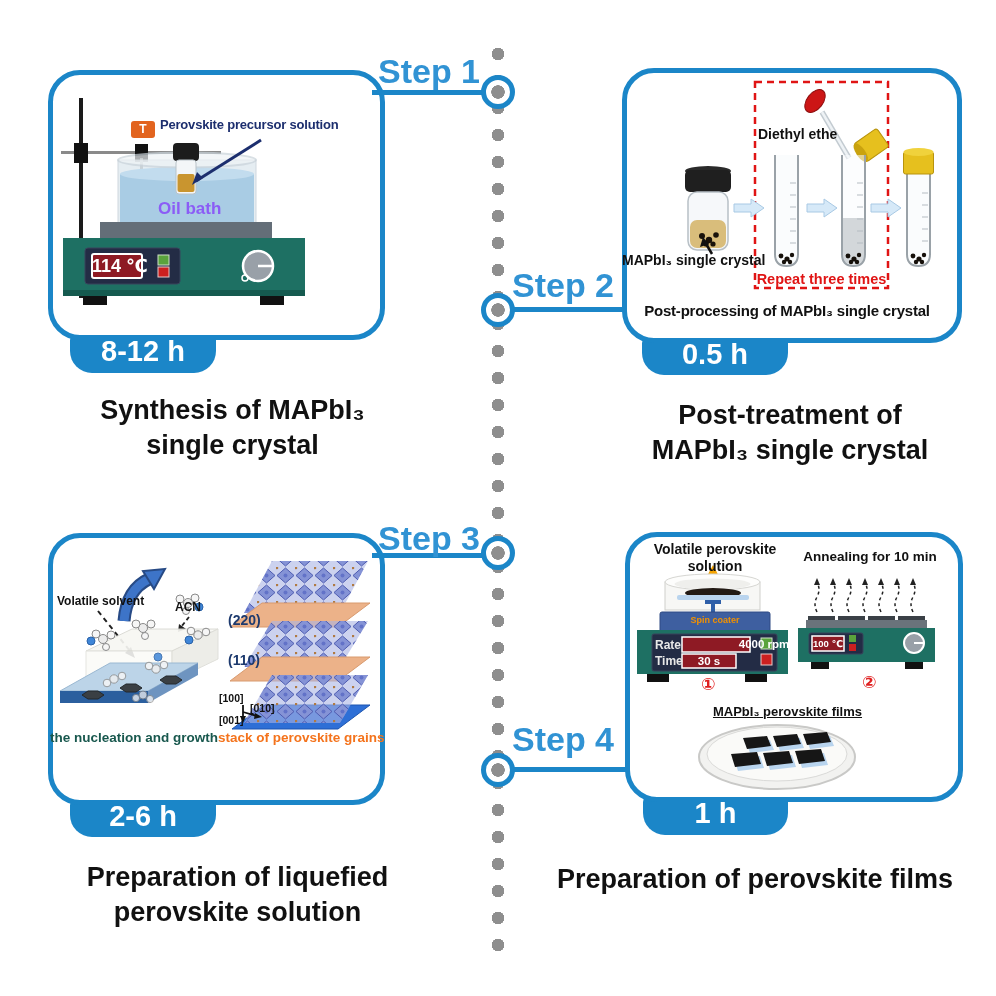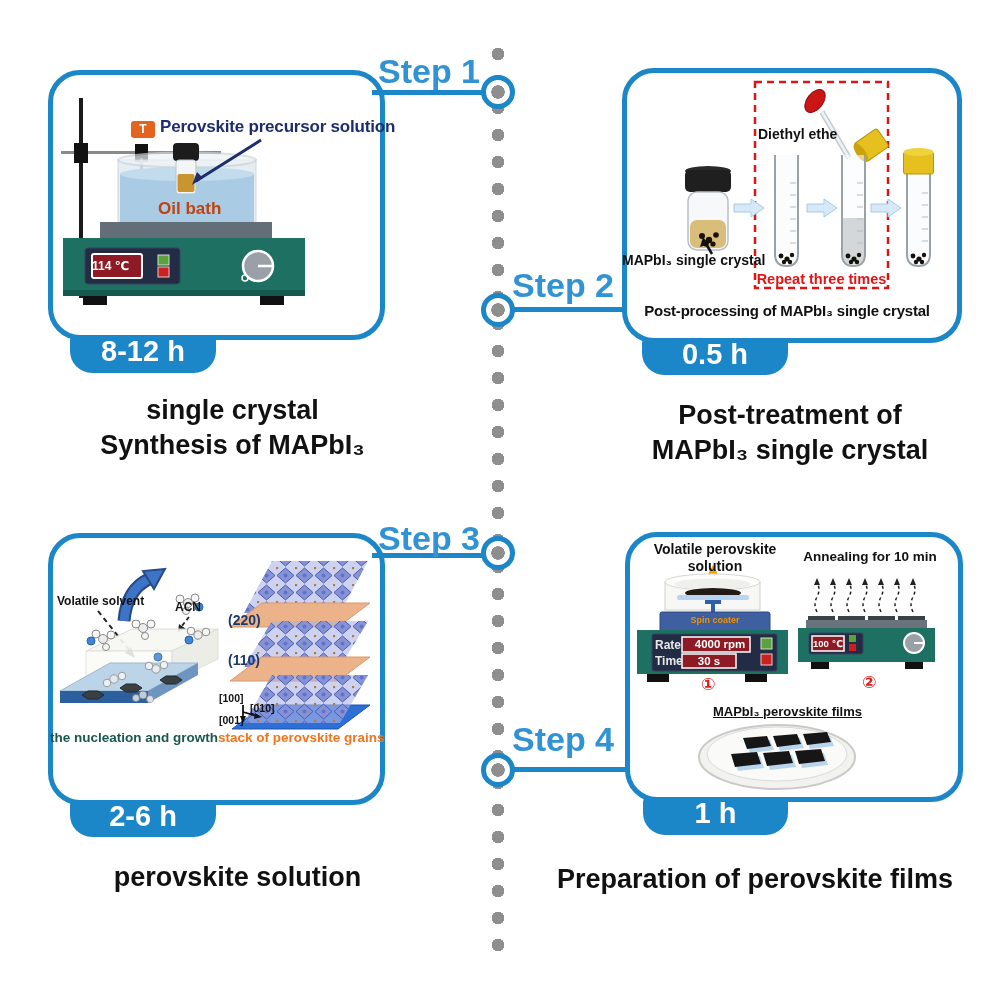--- a/index.html
+++ b/index.html
@@ -76,29 +76,29 @@
         <rect x="44" y="184" width="50" height="24" rx="2" fill="#8e1a24" stroke="#fff" stroke-width="2"></rect>
         <rect x="110" y="185" width="11" height="10" fill="#5aa33c" stroke="#cfe0c8"></rect>
         <rect x="110" y="197" width="11" height="10" fill="#cc2020" stroke="#e8c9c9"></rect>
         <circle cx="210" cy="196" r="15" fill="#99a0a8" stroke="#fff" stroke-width="2.5"></circle>
         <line x1="210" y1="196" x2="224" y2="196" stroke="#fff" stroke-width="2.5"></line>
         <circle cx="197" cy="208" r="3" fill="none" stroke="#fff" stroke-width="1.5"></circle>
         <rect x="35" y="226" width="24" height="9" fill="#111"></rect>
         <rect x="212" y="226" width="24" height="9" fill="#111"></rect>
       </svg>
       <div class="tbadge" style="left:83px;top:51px;width:24px;height:17px;line-height:17px;">T</div>
-      <span class="lbl" style="left:112px;top:47px;font-size:17px;color:#1c2e6e;letter-spacing:-0.2px;">Perovskite precursor solution</span>
-      <span class="lbl" style="left:110px;top:129px;font-size:17px;color:#c2410c;">Oil bath</span>
-      <span class="lbl" style="left:44px;top:184px;width:50px;height:24px;line-height:24px;text-align:left;font-size:12px;color:#fff;">114 ℃</span>
+      <span class="lbl" style="left:112px;top:47px;font-size:13px;color:#1c2e6e;letter-spacing:-0.2px;">Perovskite precursor solution</span>
+      <span class="lbl" style="left:110px;top:129px;font-size:17px;color:#8b5cf6;">Oil bath</span>
+      <span class="lbl" style="left:44px;top:184px;width:50px;height:24px;line-height:24px;text-align:left;font-size:18px;color:#fff;">114 ℃</span>
     </div>
   </div>
   <div class="badge" style="left:70px;top:330px;width:146px;height:43px;line-height:43px;">8-12 h</div>
   <div class="caption" style="left:55px;top:393px;width:355px;">
+    <div>Synthesis of MAPbI₃</div>
     <div>single crystal</div>
-    <div>Synthesis of MAPbI₃</div>
   </div>
 
   <div class="panel" style="left:622px;top:68px;width:330px;height:265px;">
     <div class="panel-inner" style="width:330px;height:265px;">
       <svg width="330" height="265" viewBox="0 0 330 265">
 
         <rect x="133" y="14" width="133" height="206" fill="none" stroke="#e01414" stroke-width="2.5" stroke-dasharray="7 5"></rect>
 
         <ellipse cx="86" cy="103" rx="23" ry="5" fill="#2a2a2a"></ellipse>
         <rect x="63" y="102" width="46" height="22" rx="5" fill="#1f1f1f"></rect>
@@ -299,20 +299,21 @@
       <span class="lbl" style="left:180px;top:119px;font-size:14px;color:#1d3a6e;">(110)</span>
       <span class="lbl" style="left:171px;top:159px;font-size:10.5px;color:#111;">[100]</span>
       <span class="lbl" style="left:202px;top:169px;font-size:10.5px;color:#111;">[010]</span>
       <span class="lbl" style="left:171px;top:181px;font-size:10.5px;color:#111;">[001]</span>
       <span class="lbl" style="left:2px;top:197px;width:168px;text-align:center;font-size:13.5px;color:#19584e;">the nucleation and growth</span>
       <span class="lbl" style="left:170px;top:197px;width:155px;text-align:center;font-size:13.5px;color:#f4731c;">stack of perovskite grains</span>
     </div>
   </div>
   <div class="badge" style="left:70px;top:795px;width:146px;height:42px;line-height:42px;">2-6 h</div>
   <div class="caption" style="left:50px;top:860px;width:375px;">
+    <div>Preparation of liquefied</div>
     <div>perovskite solution</div>
   </div>
 
   <div class="panel" style="left:625px;top:532px;width:328px;height:260px;">
     <div class="panel-inner" style="width:328px;height:260px;">
       <svg width="328" height="260" viewBox="0 0 328 260">
 
         <path d="M88,33 C90,37 93,41 93,44 A5,5 0 1 1 83,44 C83,41 86,37 88,33 Z" fill="#f5a300"></path>
         <rect x="40" y="50" width="95" height="28" fill="#f7f7f5" stroke="#cfcfcb"></rect>
         <ellipse cx="87.5" cy="50" rx="47.5" ry="8" fill="#fdfdfc" stroke="#d6d6d2"></ellipse>
@@ -387,21 +388,21 @@
           </g>
         </g>
       </svg>
       <div class="lbl" style="left:15px;top:9px;width:150px;text-align:center;font-size:14px;color:#111;line-height:17px;white-space:normal;">
         <div>Volatile perovskite</div>
         <div>solution</div>
       </div>
       <span class="lbl" style="left:175px;top:17px;width:140px;text-align:center;font-size:13.5px;color:#111;">Annealing for 10 min</span>
       <span class="lbl" style="left:35px;top:83px;width:110px;text-align:center;font-size:9px;color:#f29100;">Spin coater</span>
       <span class="lbl" style="left:30px;top:106px;font-size:12px;color:#e8e8e8;">Rate</span>
-      <span class="lbl" style="left:57px;top:105px;width:76px;height:15px;line-height:15px;text-align:center;font-size:11.5px;color:#fff;">4000 rpm</span>
+      <span class="lbl" style="left:57px;top:105px;width:76px;height:15px;line-height:15px;text-align:center;font-size:11.5px;color:#fff;padding-left:44px;">4000 rpm</span>
       <span class="lbl" style="left:30px;top:122px;font-size:12px;color:#e8e8e8;">Time</span>
       <span class="lbl" style="left:57px;top:122px;width:54px;height:18px;line-height:14px;text-align:center;font-size:11.5px;color:#fff;">30 s</span>
       <span class="lbl" style="left:187px;top:104px;width:32px;height:15px;line-height:15px;text-align:center;font-size:9.5px;color:#fff;">100 ℃</span>
       <span class="marker" style="left:76px;top:142px;">①</span>
       <span class="marker" style="left:237px;top:140px;">②</span>
       <span class="lbl" style="left:55px;top:172px;width:215px;text-align:center;font-size:13px;color:#111;text-decoration:underline;">MAPbI₃ perovskite films</span>
     </div>
   </div>
   <div class="badge" style="left:643px;top:792px;width:145px;height:43px;line-height:43px;">1 h</div>
   <div class="caption" style="left:540px;top:862px;width:430px;">

